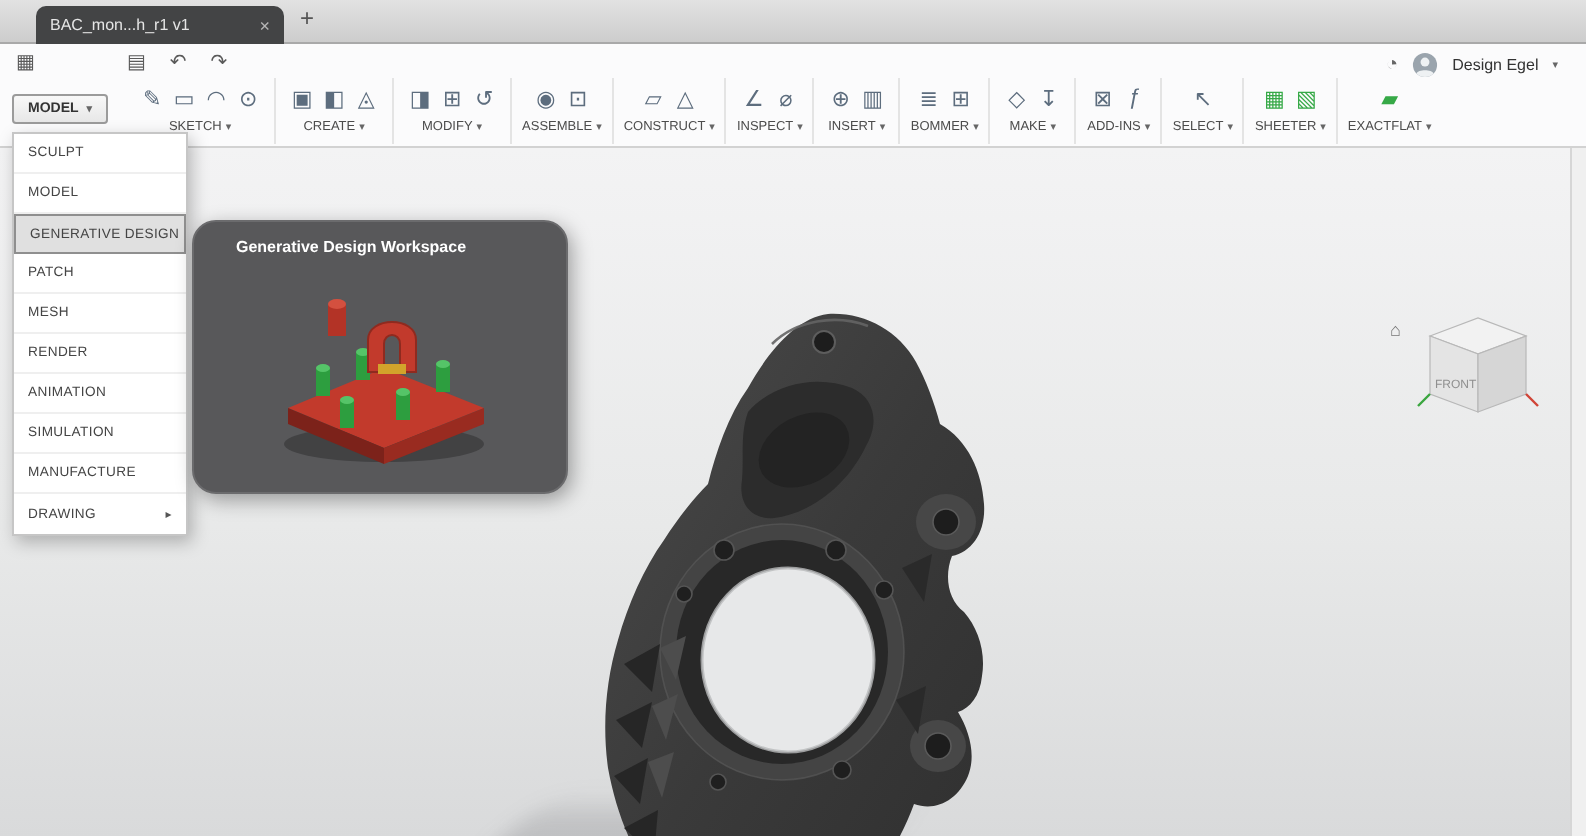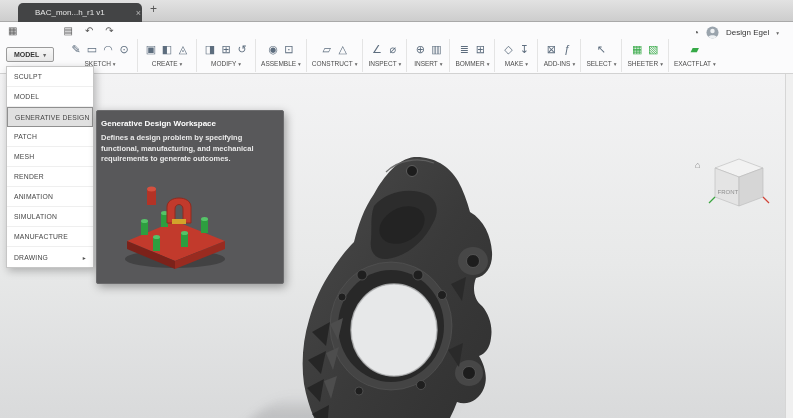--- a/index.html
+++ b/index.html
@@ -4,21 +4,21 @@
 <style>
   * { margin:0; padding:0; box-sizing:border-box; }
   html,body { width:793px; height:418px; overflow:hidden; }
   body { position:relative; font-family:"Liberation Sans", sans-serif; background:#e9eaea; }
 
   
   .tabbar { position:absolute; top:0; left:0; right:0; height:22px;
             background:linear-gradient(#e2e2e2,#cdcdcd); border-bottom:1px solid #a9a9a9; z-index:40; }
   .tab { position:absolute; left:18px; top:3px; width:124px; height:19px; background:#434445;
          border-radius:5px 5px 0 0; display:flex; align-items:center; justify-content:space-between;
-         padding:0 17px; color:#e6e6e6; font-size:8px; white-space:nowrap;gap:25px; }
+         padding:0 7px; color:#e6e6e6; font-size:8px; white-space:nowrap;gap:25px; }
   .tab-close { color:#b5b5b5; font-size:9px; margin-left:6px; }
   .newtab { position:absolute; left:150px; top:2px; font-size:12px; color:#555; }
 
   
   .appbar { position:absolute; top:22px; left:0; right:0; height:52px; background:#fbfbfc;
             border-bottom:1px solid #d2d2d2; z-index:30; }
   .quickbar { position:absolute; left:8px; top:3px; display:flex; align-items:center; gap:12px;
               font-size:10px; color:#5a5a5a; }
   .qspacer { width:22px; }
   .userarea { position:absolute; right:14px; top:4px; display:flex; align-items:center; gap:7px;
@@ -63,22 +63,22 @@
           box-shadow:2px 3px 8px rgba(0,0,0,.25); z-index:60; }
   .menu-item { height:20px; display:flex; align-items:center; justify-content:space-between;
                padding:0 7px; font-size:6.8px; letter-spacing:.2px; color:#444;
                border-bottom:1px solid #efefef; white-space:nowrap; }
   .menu-item:last-child { border-bottom:none; }
   .menu-item.highlighted { background:#e0e0e0; border:1px solid #8f8f8f; }
   .submenu-caret { font-size:6px; color:#555; }
 
   
   .tooltip { position:absolute; left:96px; top:110px; width:188px; background:#58585a;
-             border:1px solid #6b6b6d; border-radius:2px; box-shadow:2px 3px 10px rgba(0,0,0,.35);
-             padding:8px 4px 10px; z-index:70; color:#fff; }
+             border:1px solid #6b6b6d; border-radius:12px; box-shadow:2px 3px 10px rgba(0,0,0,.35);
+             padding:8px 21px 10px; z-index:70; color:#fff; }
   .tooltip-title { font-size:8px; font-weight:bold; margin-bottom:5px; }
   .tooltip-body { font-size:7.5px; line-height:1.4; color:#e9e9e9; font-weight:bold; }
   .tooltip-img { margin:10px 0 0 16px; display:block; }
 </style>
 </head>
 <body>
 
 <div class="tabbar">
   <div class="tab">
     <span>BAC_mon...h_r1 v1</span>
@@ -373,21 +373,20 @@
     <span>MANUFACTURE</span>
   </div>
   <div class="menu-item">
     <span>DRAWING</span>
     <span class="submenu-caret">▸</span>
   </div>
 </div>
 
 <div class="tooltip">
   <div class="tooltip-title">Generative Design Workspace</div>
-  <div class="tooltip-body">Defines a design problem by specifying functional, manufacturing, and mechanical requirements to generate outcomes.</div>
   <svg class="tooltip-img" width="118" height="98" viewBox="0 0 118 98">
     <ellipse cx="58" cy="84" rx="50" ry="9" fill="rgba(0,0,0,0.25)"></ellipse>
     <polygon points="10,66 58,46 108,66 58,86" fill="#c23a2c"></polygon>
     <polygon points="10,66 10,74 58,94 58,86" fill="#7c221a"></polygon>
     <polygon points="108,66 108,74 58,94 58,86" fill="#992b20"></polygon>
     <g>
       <rect x="24" y="46" width="7" height="14" fill="#2d9e3f"></rect>
         <ellipse cx="27.5" cy="46" rx="3.5" ry="2" fill="#55c468"></ellipse>
       <rect x="44" y="38" width="7" height="14" fill="#2d9e3f"></rect>
         <ellipse cx="47.5" cy="38" rx="3.5" ry="2" fill="#55c468"></ellipse>

